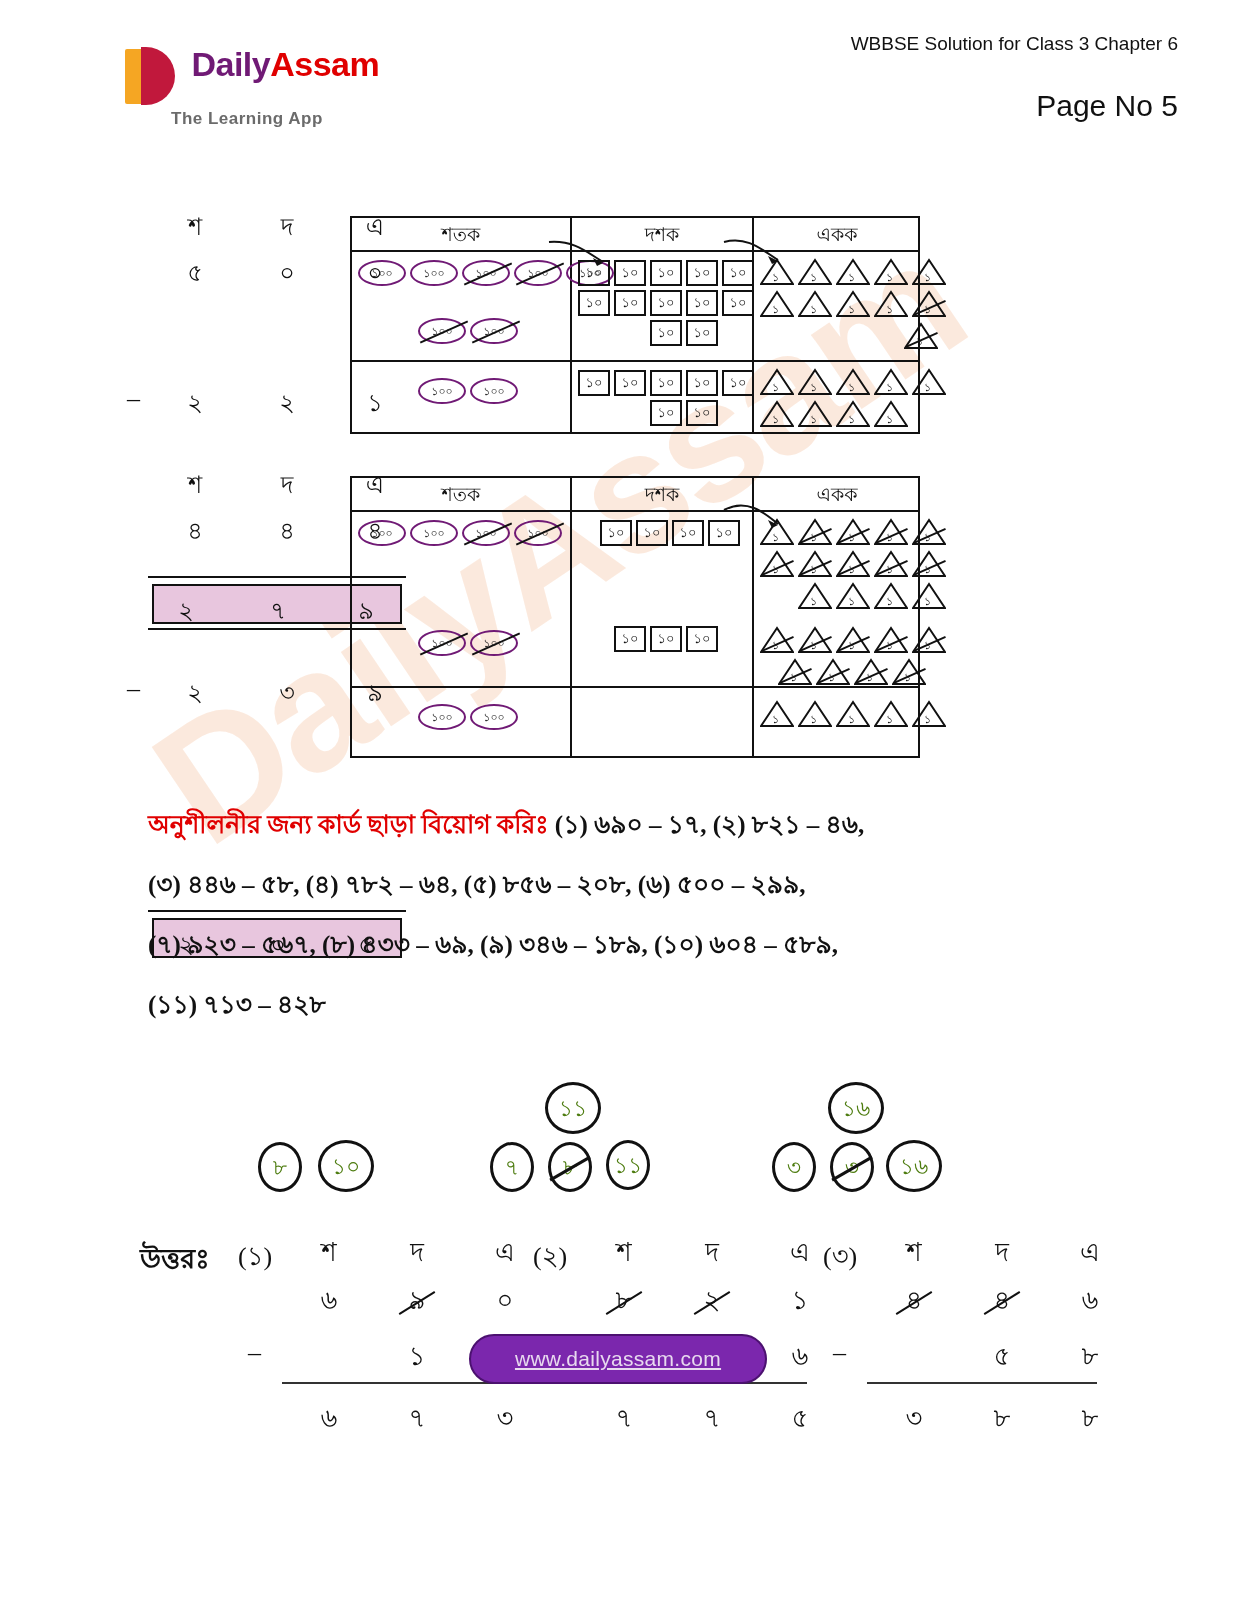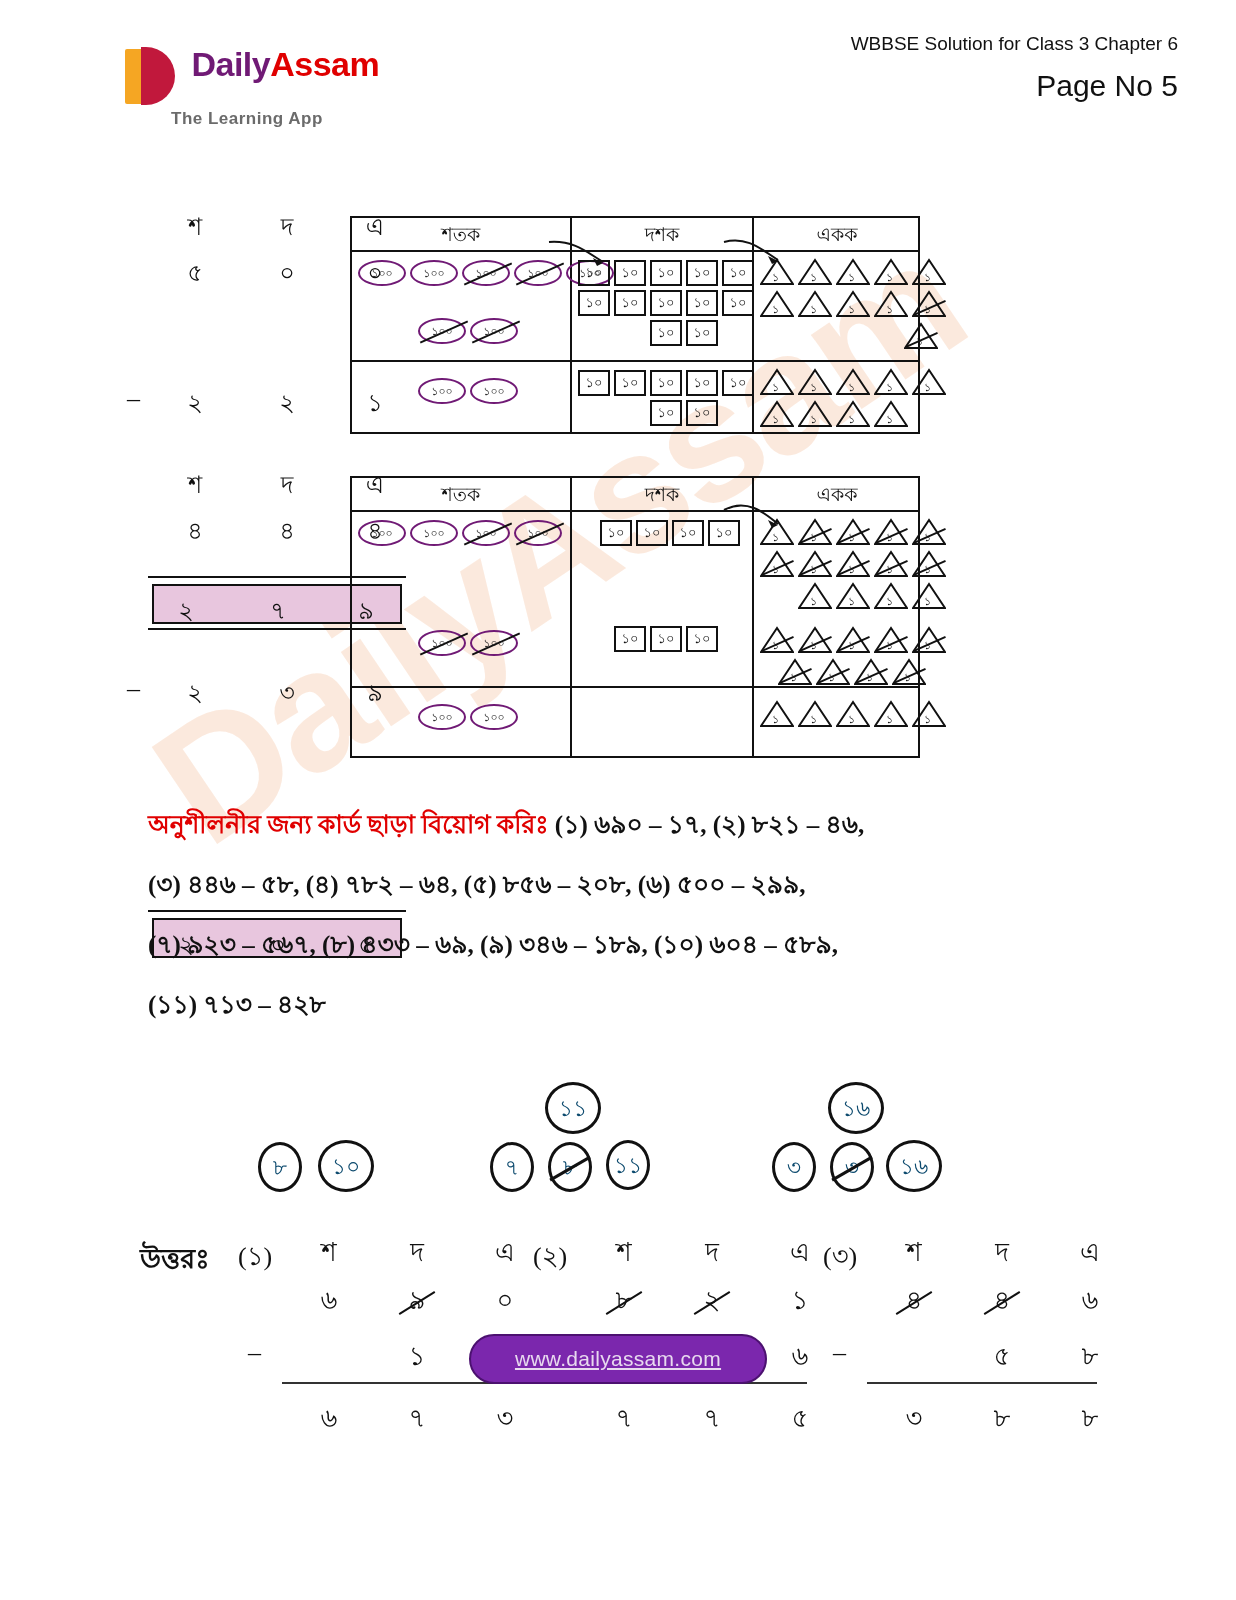--- a/index.html
+++ b/index.html
@@ -52,21 +52,21 @@
   .logo-title .daily { color:#701a75; }
   .logo-title .assam { color:#e00000; }
   .logo-sub {
     font-size:17px; font-weight:700; color:#6b6b6b;
     letter-spacing:.5px; margin-top:2px; margin-left:46px;
   }
 
   .head-right { position:absolute; right:58px; top:30px; text-align:right; }
   .head-line1 { font-size:19px; line-height:28px; }
   .head-line2 { font-size:19px; line-height:34px; }
-  .head-page  { font-size:30px; margin-top:11px; }
+  .head-page  { font-size:30px; margin-top:31px; }
 
   
   .scan { position:relative; margin:28px 0 0 0; height:560px; }
 
   
   .lhs { position:absolute; font-family:"Liberation Serif", serif; }
   .lhs .row { position:relative; height:46px; }
   .lhs .c { position:absolute; width:60px; text-align:center; font-size:24px; }
   .lhs .c0 { left:0px; }
   .lhs .c1 { left:92px; }
@@ -134,21 +134,21 @@
   .exercise p { margin:0 0 26px 0; font-size:25px; line-height:34px;
                 font-family:"Liberation Serif", serif; font-weight:700; }
   .exercise .lead { color:#e00000; }
   .exercise .blk { color:#111; font-weight:700; }
 
   
   .workings { position:relative; height:140px; margin-top:60px; z-index:2; }
   .circ {
     position:absolute; border:3px solid #111; border-radius:50%;
     font-family:"Liberation Serif", serif; text-align:center;
-    font-size:22px; color:#0c4a6e;
+    font-size:22px; color:#4d7c0f;
   }
   .circ.s { width:44px; height:50px; line-height:46px; }
   .circ.m { width:56px; height:52px; line-height:48px; }
   .circ.strike::after {
     content:""; position:absolute; left:-4px; top:50%;
     width:122%; height:3px; background:#111;
     transform:rotate(-30deg); transform-origin:center;
   }
 
   

